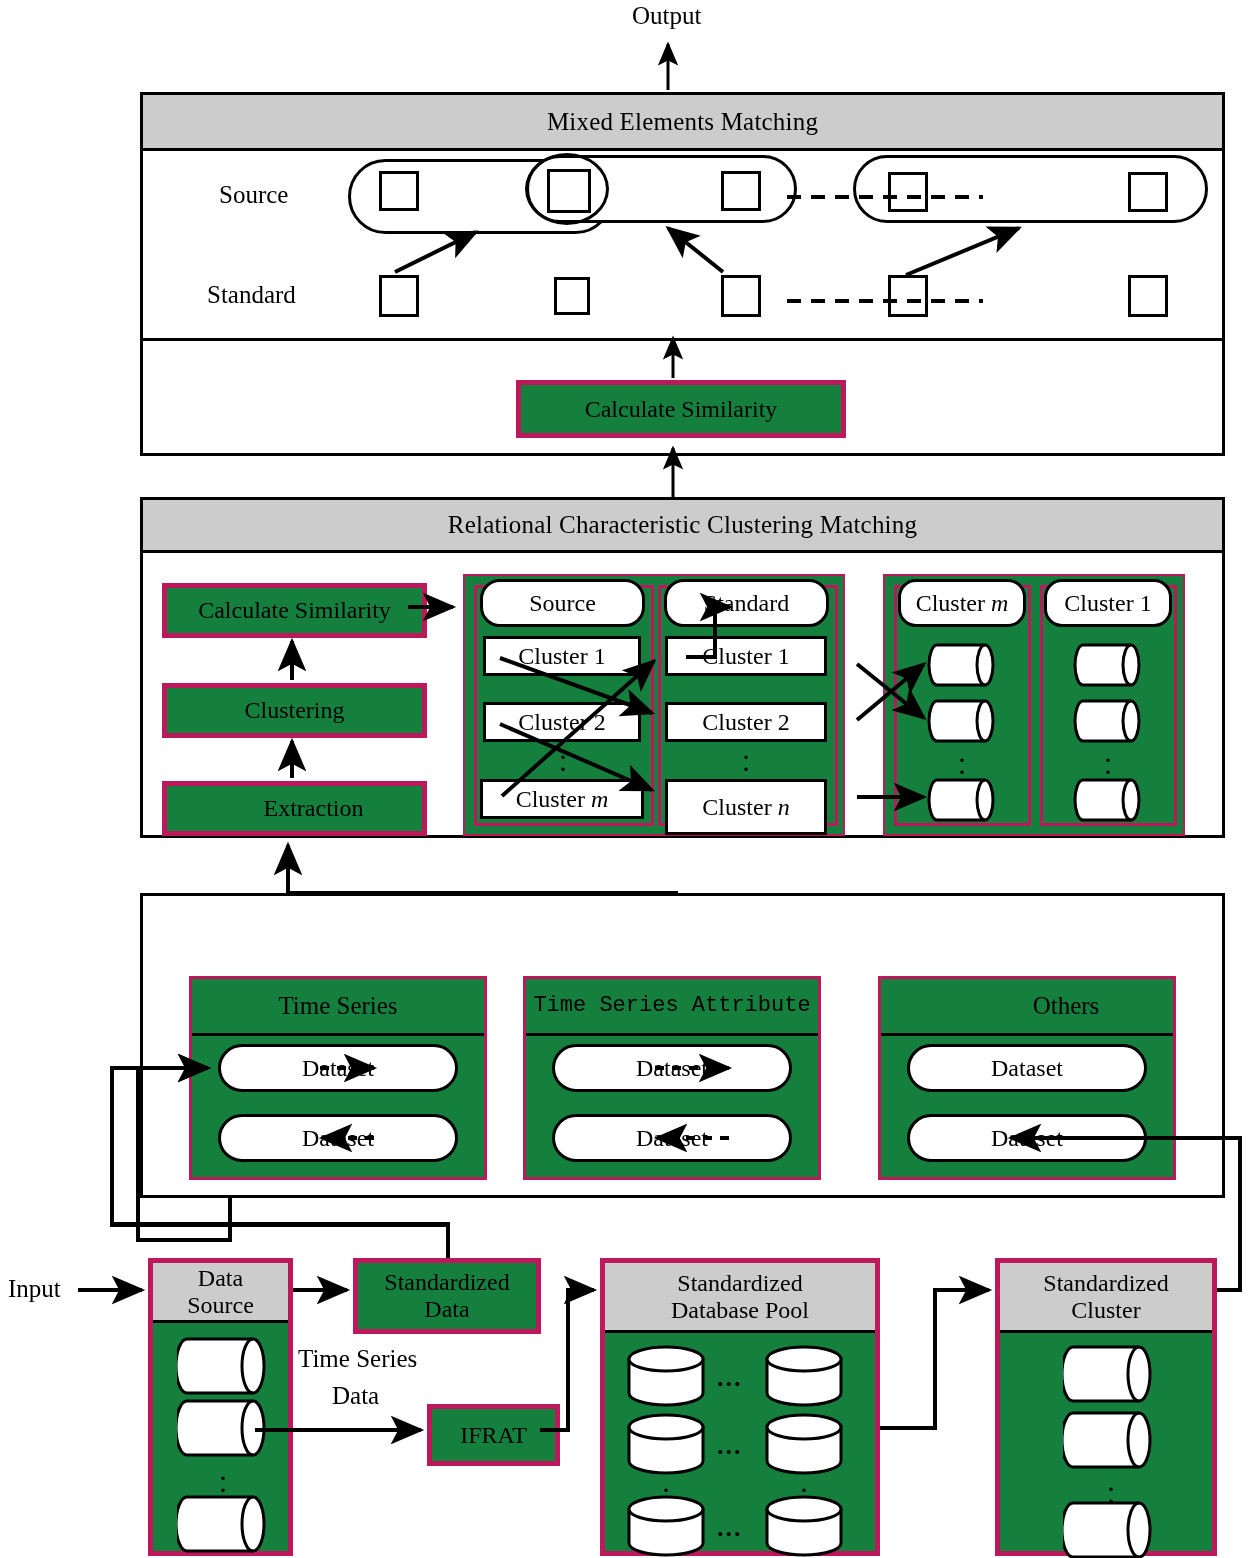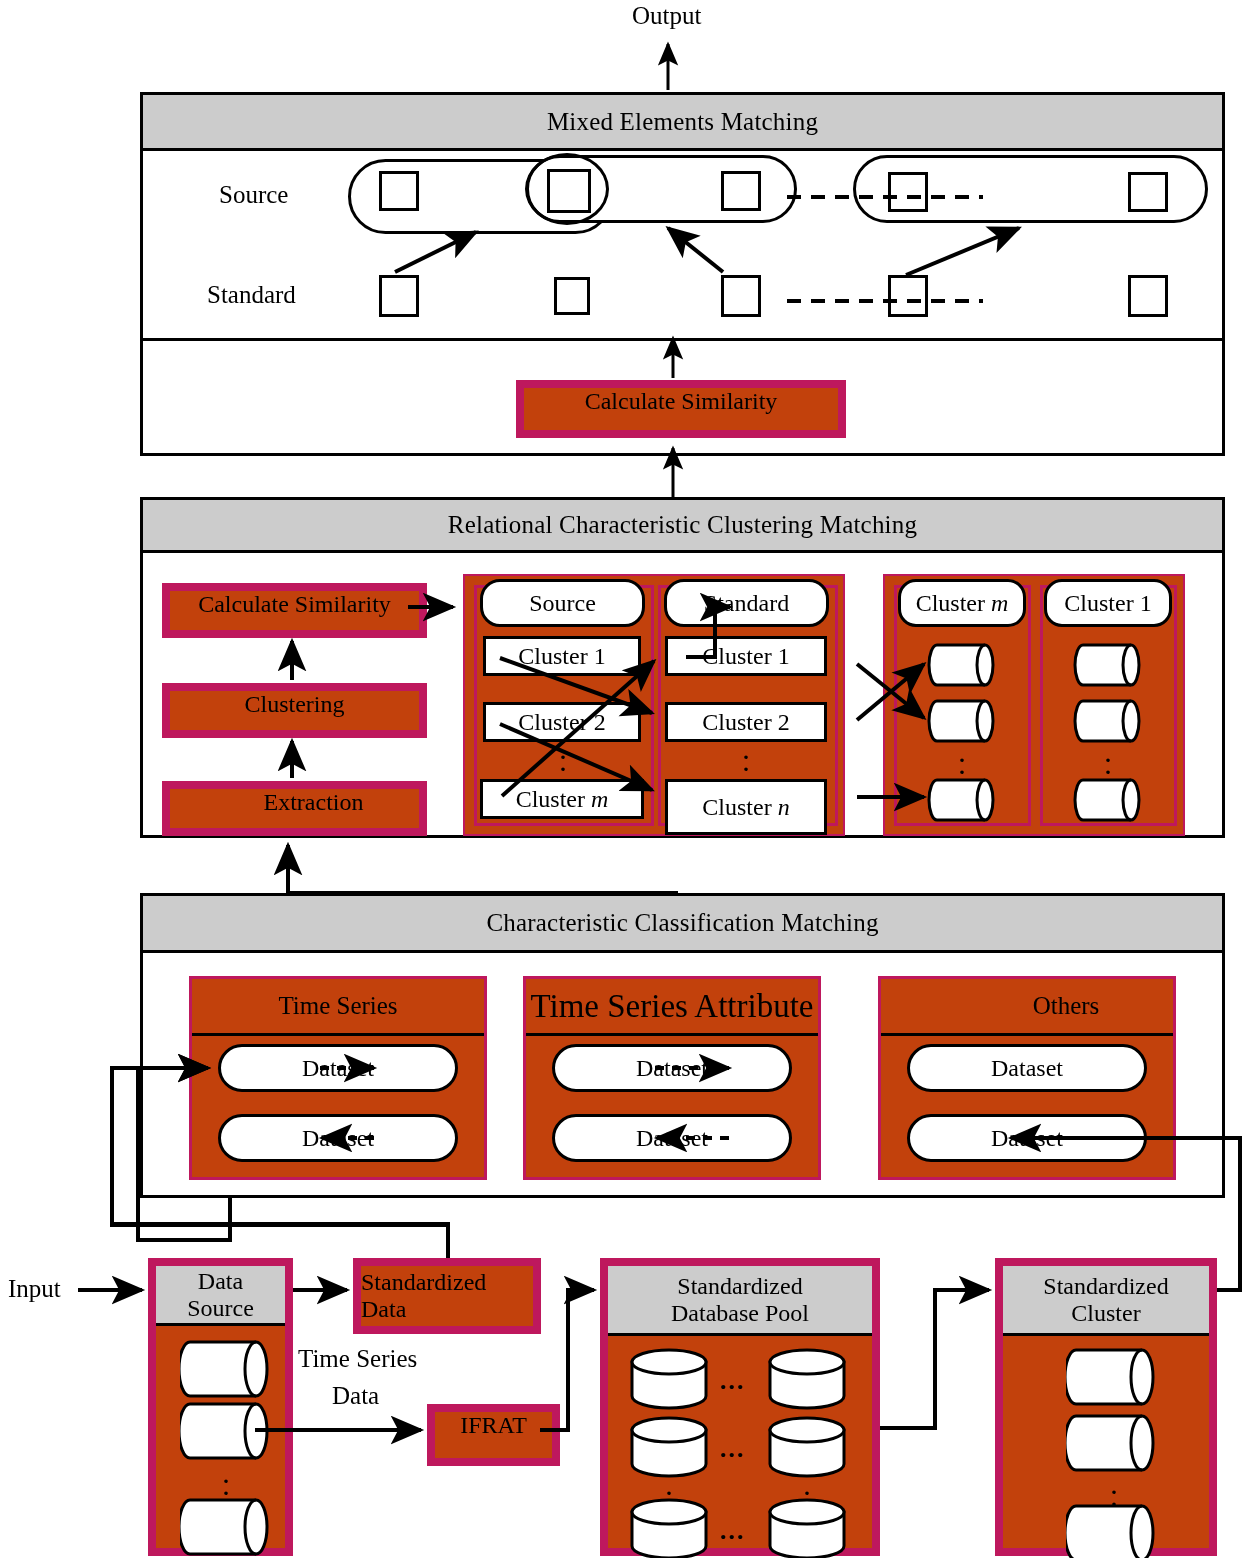--- a/index.html
+++ b/index.html
@@ -30,23 +30,23 @@
     left: 0; right: 0; top: 0;
     background: #cccccc;
     border-bottom: 3px solid #000;
     display: flex; align-items: center; justify-content: center;
     font-size: 25px;
     letter-spacing: .2px;
   }
 
   .pbox {
     position: absolute;
-    border: 8px solid #be185d;
-    background: #c2410c;
-    display: flex; align-items: flex-start; justify-content: center;
+    border: 5px solid #be185d;
+    background: #15803d;
+    display: flex; align-items: center; justify-content: center;
     text-align: center;
     font-size: 24px;
     line-height: 1.12;
   }
   .pbox.thin { border-width: 2px; }
 
   .capsule {
     position: absolute;
     border: 3px solid #000;
     background: #fff;
@@ -250,39 +250,36 @@
     <div class="dots-v" style="left:955px; top:249px; width:20px;">.<br>.<br>.</div>
     <div class="cyl" style="left:930px; top:278px; width:70px; height:44px;">
       <svg viewBox="0 0 70 44" preserveAspectRatio="none">
         <path d="M10,2 L58,2 A8,20 0 0 1 58,42 L10,42 A8,20 0 0 1 10,2 Z" fill="#fff" stroke="#000" stroke-width="3"></path>
         <path d="M58,2 A8,20 0 0 0 58,42" fill="none" stroke="#000" stroke-width="3"></path>
       </svg>
     </div>
   </div>
 
   <div class="panel" style="left:140px; top:893px; width:1085px; height:305px;">
-    <div class="panel-header" style="height:57px;">
-      <span>Characteristic Classification Matching</span>
-    </div>
 
     <div class="pbox thin" style="left:46px; top:80px; width:298px; height:204px; border-width:3px; display:block;">
       <div class="abs" style="left:0; top:0; width:100%; height:54px; display:flex; align-items:center; justify-content:center; font-size:25px;">
         <span>Time Series</span>
       </div>
       <div class="abs" style="left:0; top:54px; width:100%; height:3px; background:#000;"></div>
     </div>
     <div class="capsule" style="left:75px; top:148px; width:240px; height:48px; border-radius:24px;">
       <span>Dataset</span>
     </div>
     <div class="capsule" style="left:75px; top:218px; width:240px; height:48px; border-radius:24px;">
       <span>Dataset</span>
     </div>
 
     <div class="pbox thin" style="left:380px; top:80px; width:298px; height:204px; border-width:3px; display:block;">
-      <div class="abs" style="left:0; top:0; width:100%; height:54px; display:flex; align-items:center; justify-content:center; font-size:33px;">
+      <div class="abs" style="left:0; top:0; width:100%; height:54px; display:flex; align-items:center; justify-content:center; font-size:22px;font-family:Liberation Mono, monospace;">
         <span>Time Series Attribute</span>
       </div>
       <div class="abs" style="left:0; top:54px; width:100%; height:3px; background:#000;"></div>
     </div>
     <div class="capsule" style="left:409px; top:148px; width:240px; height:48px; border-radius:24px;">
       <span>Dataset</span>
     </div>
     <div class="capsule" style="left:409px; top:218px; width:240px; height:48px; border-radius:24px;">
       <span>Dataset</span>
     </div>

